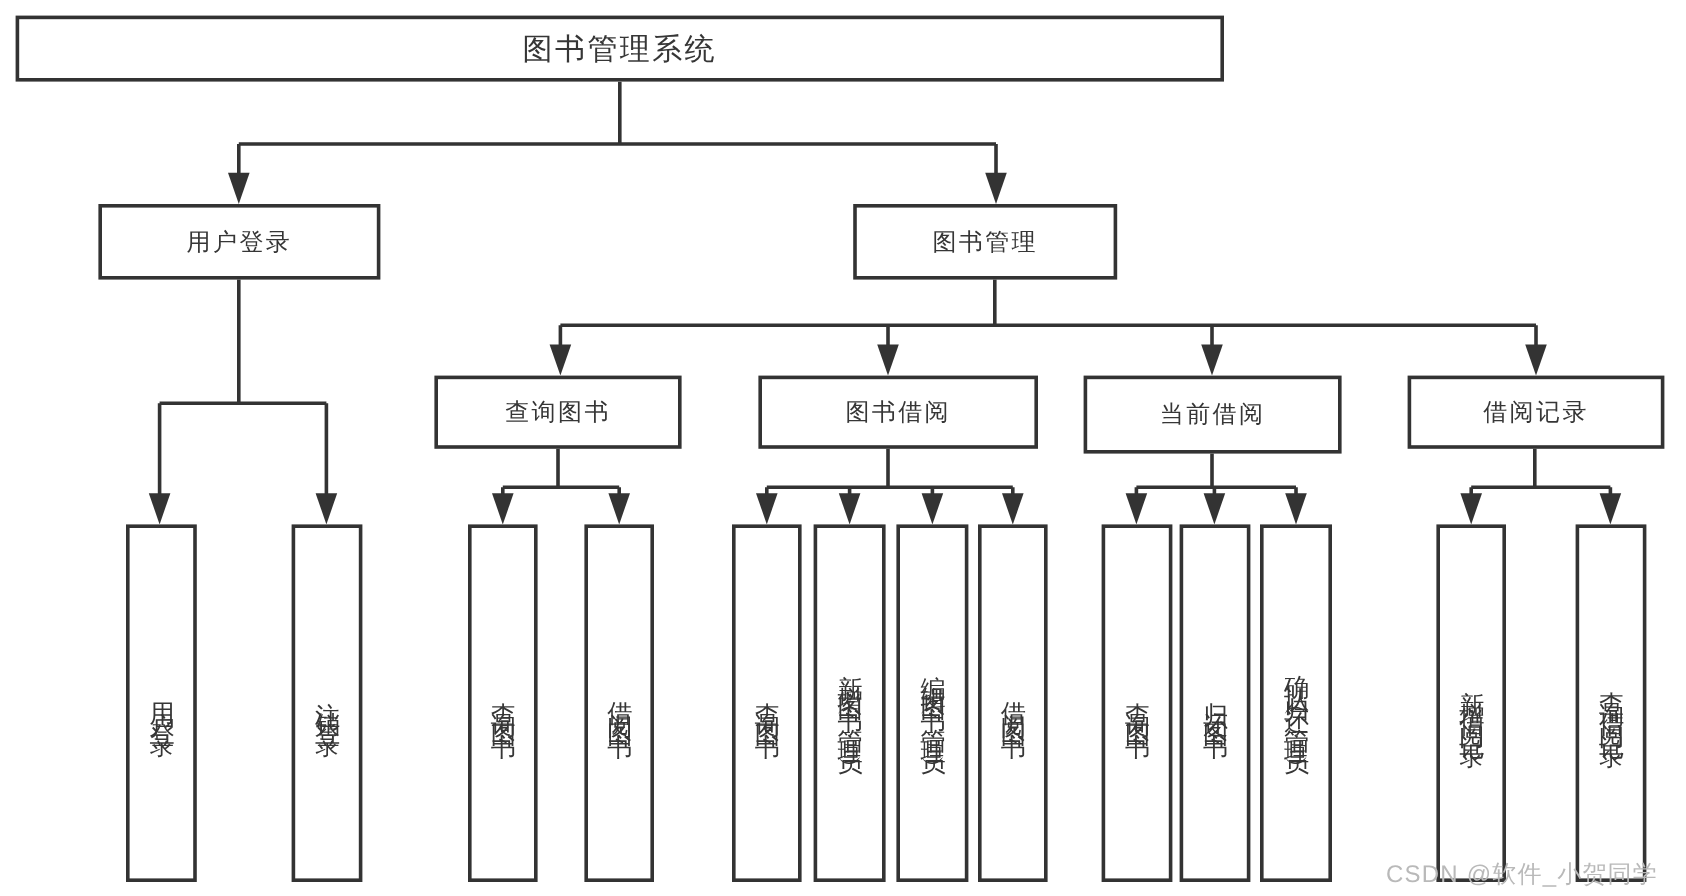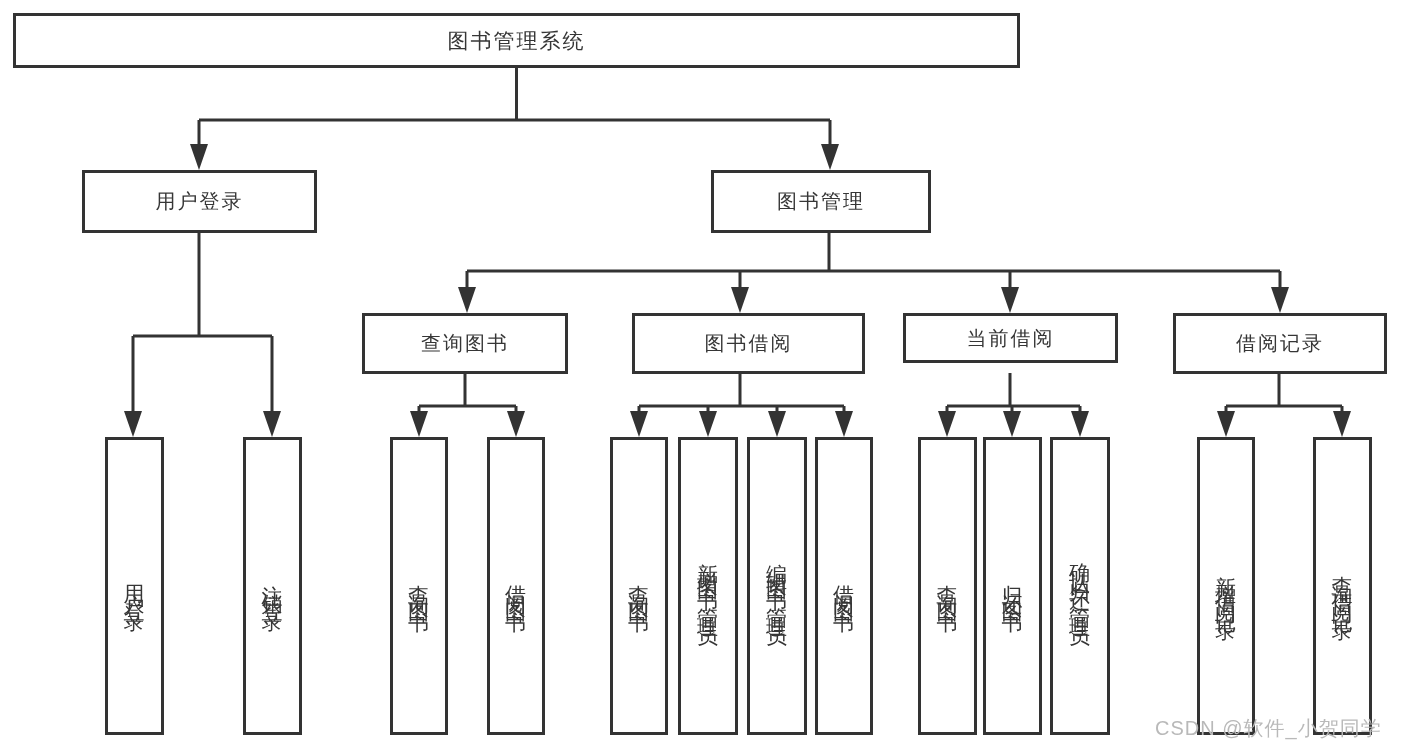--- a/index.html
+++ b/index.html
@@ -9,21 +9,21 @@
   }
   .connectors{position:absolute;left:0;top:0;width:1405px;height:747px;}
   .connectors path{stroke:#333333;stroke-width:3;fill:none;}
   .connectors polygon{fill:#333333;stroke:none;}
   .box,.vbox{
     position:absolute;box-sizing:border-box;background:#ffffff;
     border:3px solid #333333;color:#363636;
     display:flex;align-items:center;justify-content:center;
   }
   .box{font-size:20px;letter-spacing:2px;}
-  .box.root{font-size:21px;}
+  .box.root{font-size:25px;}
   .vbox{
     writing-mode:vertical-rl;text-orientation:mixed;
     font-size:21px;letter-spacing:9px;line-height:1;
   }
   .watermark{
     position:absolute;left:1155px;top:715px;width:245px;
     font-size:20px;color:#b9b9b9;letter-spacing:1px;white-space:nowrap;
   }
 </style>
 </head>
@@ -67,21 +67,21 @@
     <polygon points="1333,411 1351,411 1342,437"></polygon>
   </svg>
 
   <div class="box root" style="left:13px;top:13px;width:1007px;height:55px;">图书管理系统</div>
 
   <div class="box" style="left:82px;top:170px;width:235px;height:63px;">用户登录</div>
   <div class="box" style="left:711px;top:170px;width:220px;height:63px;">图书管理</div>
 
   <div class="box" style="left:362px;top:313px;width:206px;height:61px;">查询图书</div>
   <div class="box" style="left:632px;top:313px;width:233px;height:61px;">图书借阅</div>
-  <div class="box" style="left:903px;top:313px;width:215px;height:50px;">当前借阅</div>
+  <div class="box" style="left:903px;top:313px;width:215px;height:65px;">当前借阅</div>
   <div class="box" style="left:1173px;top:313px;width:214px;height:61px;">借阅记录</div>
 
   <div class="vbox" style="left:105px;top:437px;width:59px;height:298px;">用户登录</div>
   <div class="vbox" style="left:243px;top:437px;width:59px;height:298px;">注销登录</div>
 
   <div class="vbox" style="left:390px;top:437px;width:58px;height:298px;">查询图书</div>
   <div class="vbox" style="left:487px;top:437px;width:58px;height:298px;">借阅图书</div>
 
   <div class="vbox" style="left:610px;top:437px;width:58px;height:298px;">查询图书</div>
   <div class="vbox" style="left:678px;top:437px;width:60px;height:298px;">新增图书（管理员）</div>

